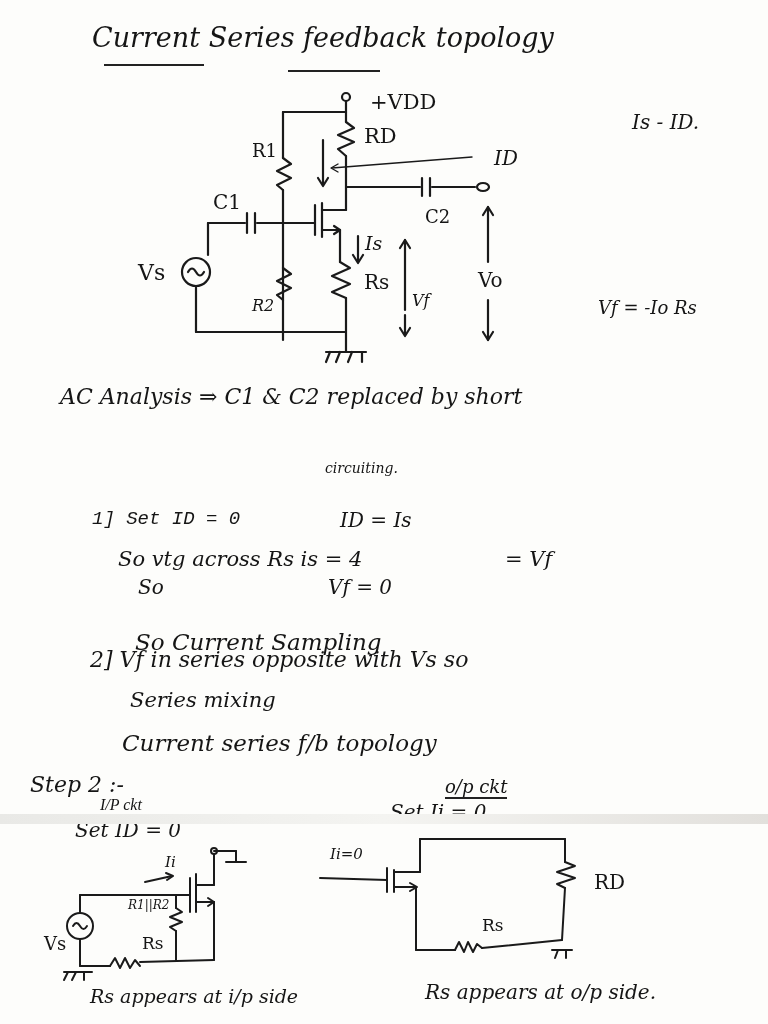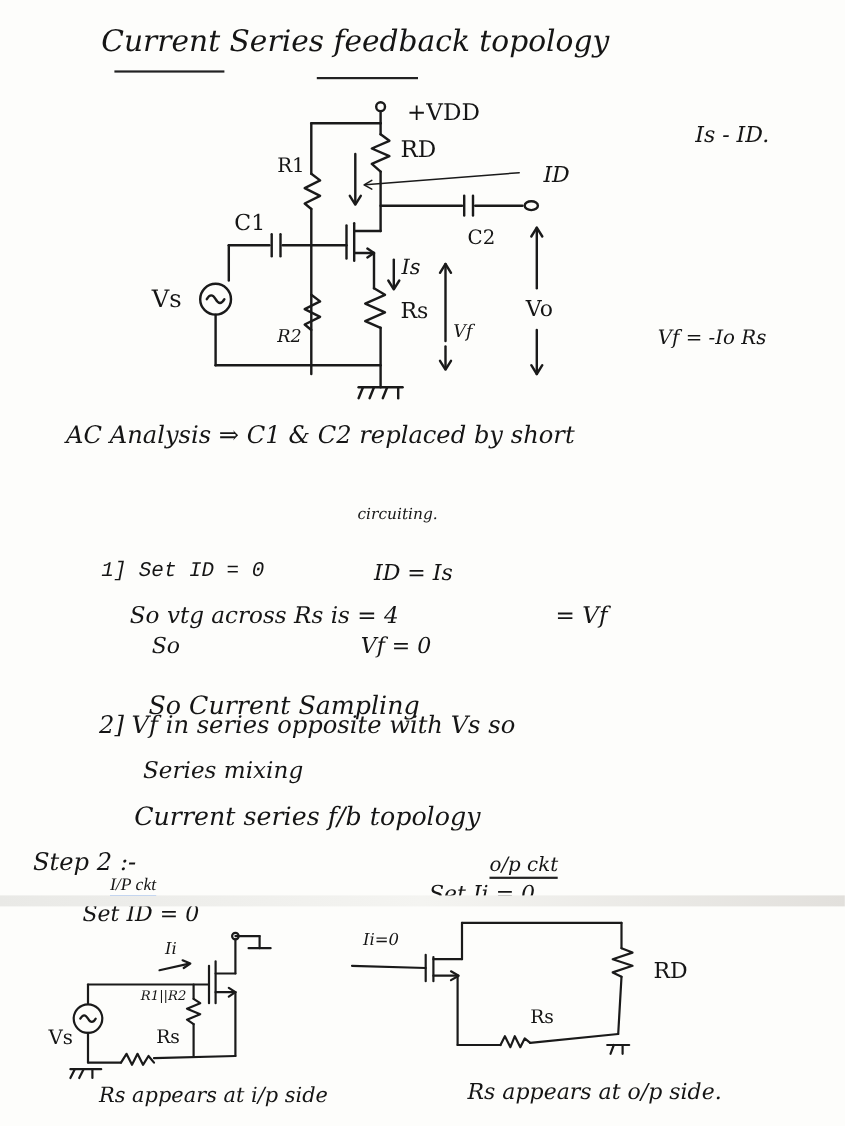--- a/index.html
+++ b/index.html
@@ -161,21 +161,21 @@
 
     <line x1="80" y1="966" x2="110" y2="966"></line>
     <polyline points="110,966 115,958 120,968 125,958 130,968 135,960 140,966"></polyline>
     <line x1="140" y1="962" x2="214" y2="960"></line>
 
     <line x1="64" y1="972" x2="92" y2="972"></line>
     <line x1="68" y1="972" x2="64" y2="980"></line>
     <line x1="76" y1="972" x2="72" y2="980"></line>
     <line x1="84" y1="972" x2="84" y2="980"></line>
   </svg>
-  <div class="t" style="left:150px; top:853px; font-size:15px;text-align:center;">Ii</div>
+  <div class="t" style="left:165px; top:853px; font-size:15px;text-align:center;">Ii</div>
   <div class="t" style="left:128px; top:898px; font-size:12px;">R1||R2</div>
   <div class="t" style="left:142px; top:933px; font-size:17px; font-style:normal;">Rs</div>
   <div class="t" style="left:44px; top:933px; font-size:18px; font-style:normal;">Vs</div>
   <div class="t" style="left:90px; top:985px; font-size:19px;">Rs appears at i/p side</div>
 
   <svg class="diag" width="768" height="1024" stroke="#1a1a1a" stroke-width="2" fill="none" stroke-linecap="round" stroke-linejoin="round">
     <line x1="420" y1="839" x2="565" y2="839"></line>
     <line x1="420" y1="839" x2="420" y2="872"></line>
     <line x1="565" y1="839" x2="565" y2="862"></line>
     <polyline points="565,862 575,866 557,872 575,878 557,884 565,888"></polyline>

